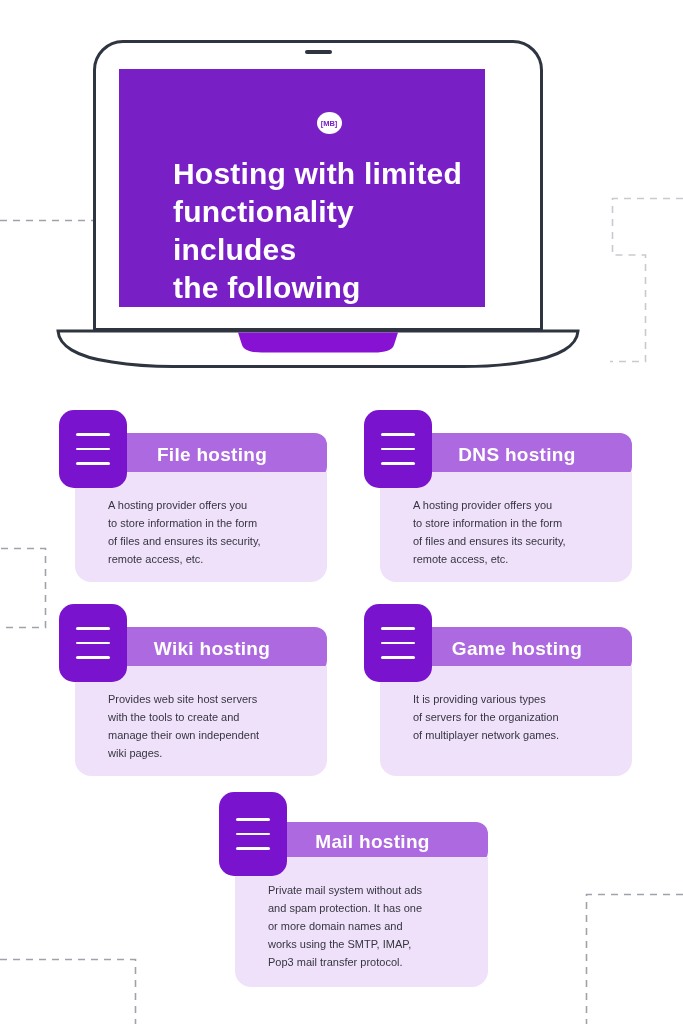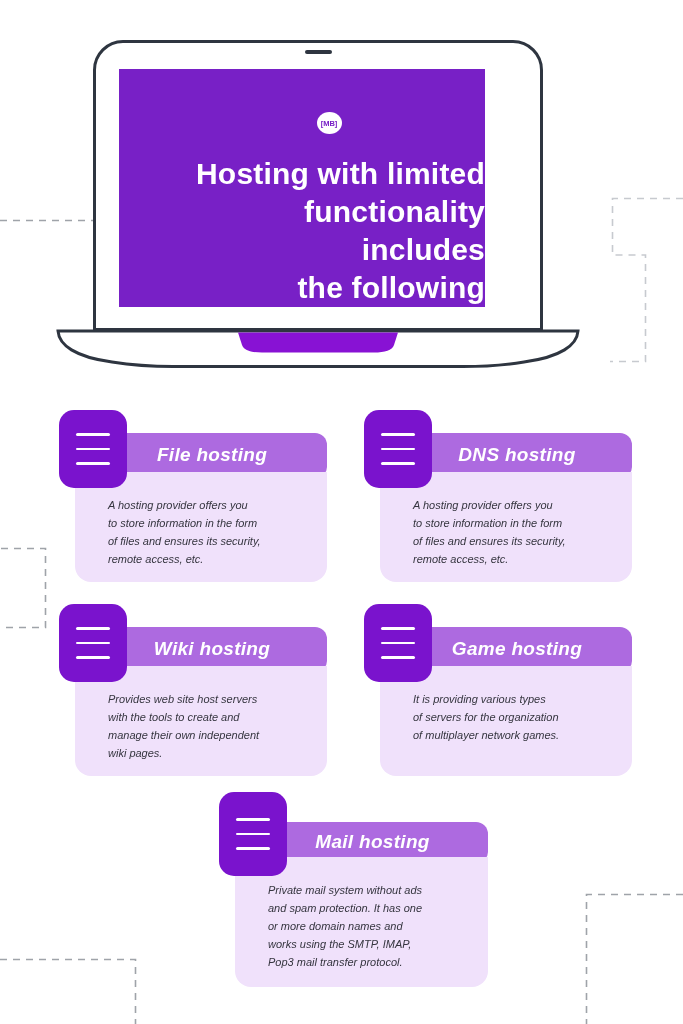--- a/index.html
+++ b/index.html
@@ -26,27 +26,27 @@
     display:flex; flex-direction:column; align-items:center;
     padding-top:43px; padding-left:54px;
   }
   .logo-circle {
     width:25px; height:25px; background:#ffffff; border-radius:50%;
     display:flex; align-items:center; justify-content:center;
     color:#7820c6; font-size:7.5px; font-weight:bold; letter-spacing:0;
   }
   .main-title {
     margin-top:21px; color:#ffffff; font-size:30px; font-weight:bold;
-    line-height:38px; text-align:right; white-space:pre-line;
+    line-height:38px; text-align:left; white-space:pre-line;
     letter-spacing:0.2px;
   }
   .deco-svg { position:absolute; left:0; top:0; z-index:2; pointer-events:none; }
 
   
-  .card { position:absolute; width:252px; z-index:3;font-style:italic; }
+  .card { position:absolute; width:252px; z-index:3; }
   .card-header {
     height:44px; background:#ad6ae0; border-radius:12px 12px 10px 10px;
     display:flex; align-items:center; justify-content:center;
     padding-left:22px;
   }
   .card-title {
     color:#ffffff; font-size:19px; font-weight:bold; letter-spacing:0.3px;
   }
   .card-body {
     background:#f0e1fb; border-radius:0 0 16px 16px; margin-top:-5px;

